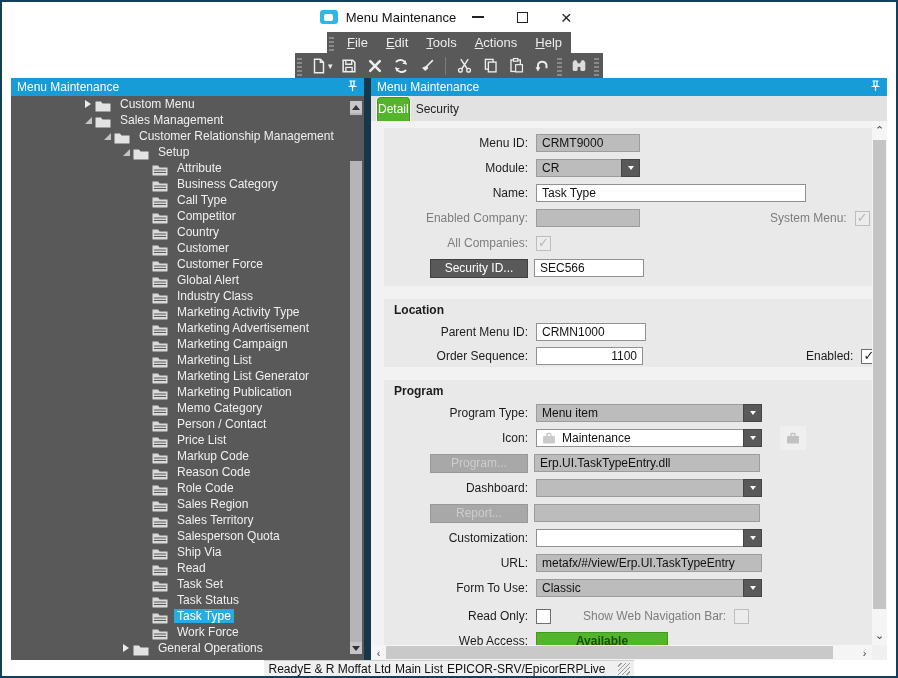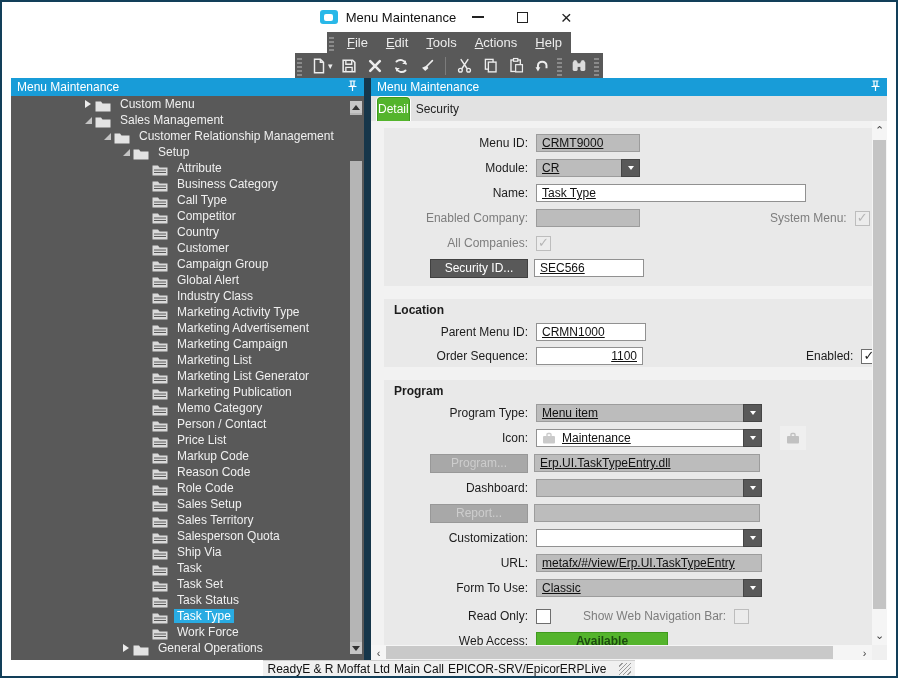--- a/index.html
+++ b/index.html
@@ -75,21 +75,21 @@
   .card2 { margin-top:13px; height:68px; padding-top:4px; }
   .card3 { margin-top:13px; height:265px; padding-top:4px; overflow:hidden; }
   .gtitle { font-size:12px; font-weight:bold; color:#1c1c1c; margin:0 0 5px 10px; height:15px; }
   .frow { display:flex; align-items:center; margin-bottom:7px; height:18px; }
   .flabel { width:152px; flex:none; text-align:right; padding-right:8px; font-size:12px; color:#1c1c1c; }
   .flabel.mut { color:#7d7d7d; }
   .ilabel { font-size:12px; color:#1c1c1c; padding-right:8px; }
   .ilabel.mut { color:#7d7d7d; }
 
   .fld { height:18px; border:1px solid #919191; background:#fff; font-size:12px; color:#111;
-         display:flex; align-items:center; padding:0 5px;text-decoration:underline; }
+         display:flex; align-items:center; padding:0 5px; }
   .fld.dis { background:#bcbcbc; border-color:#9c9c9c; }
   input.fld { font-family:"Liberation Sans", sans-serif; outline:none; }
   .w104 { width:104px; } .w270 { width:270px; } .w110 { width:110px; } .w107 { width:107px; text-align:right; }
   .w226 { width:226px; }
 
   .dd { position:relative; padding-right:24px; }
   .ddbtn { position:absolute; right:-1px; top:-1px; bottom:-1px; width:19px; background:#595959;
            border:1px solid #454545; display:flex; align-items:center; justify-content:center; }
   .ddbtn::before { content:''; border-top:4px solid #fff; border-left:3.5px solid transparent; border-right:3.5px solid transparent; }
 
@@ -332,21 +332,21 @@
               </svg></span>
             <span class="t-lbl">Customer</span>
           </div>
           <div class="tree-row">
             <span class="t-ind" style="width: 83px;"></span>
             <span class="t-arr lf"></span>
             <span class="t-ico"><svg width="16" height="12" viewBox="0 0 16 12">
                 <path d="M0.5 1.5 H6 L7.5 3.5 H15.5 V11.5 H0.5 Z" fill="#dadada"></path>
                 <path d="M2 6 H14 M2 8.5 H14" stroke="#595959" stroke-width="1.2" fill="none"></path>
               </svg></span>
-            <span class="t-lbl">Campaign Group</span>
+            <span class="t-lbl">Customer Force</span>
           </div>
           <div class="tree-row">
             <span class="t-ind" style="width: 83px;"></span>
             <span class="t-arr lf"></span>
             <span class="t-ico"><svg width="16" height="12" viewBox="0 0 16 12">
                 <path d="M0.5 1.5 H6 L7.5 3.5 H15.5 V11.5 H0.5 Z" fill="#dadada"></path>
                 <path d="M2 6 H14 M2 8.5 H14" stroke="#595959" stroke-width="1.2" fill="none"></path>
               </svg></span>
             <span class="t-lbl">Global Alert</span>
           </div>
@@ -467,21 +467,21 @@
               </svg></span>
             <span class="t-lbl">Role Code</span>
           </div>
           <div class="tree-row">
             <span class="t-ind" style="width: 83px;"></span>
             <span class="t-arr lf"></span>
             <span class="t-ico"><svg width="16" height="12" viewBox="0 0 16 12">
                 <path d="M0.5 1.5 H6 L7.5 3.5 H15.5 V11.5 H0.5 Z" fill="#dadada"></path>
                 <path d="M2 6 H14 M2 8.5 H14" stroke="#595959" stroke-width="1.2" fill="none"></path>
               </svg></span>
-            <span class="t-lbl">Sales Setup</span>
+            <span class="t-lbl">Sales Region</span>
           </div>
           <div class="tree-row">
             <span class="t-ind" style="width: 83px;"></span>
             <span class="t-arr lf"></span>
             <span class="t-ico"><svg width="16" height="12" viewBox="0 0 16 12">
                 <path d="M0.5 1.5 H6 L7.5 3.5 H15.5 V11.5 H0.5 Z" fill="#dadada"></path>
                 <path d="M2 6 H14 M2 8.5 H14" stroke="#595959" stroke-width="1.2" fill="none"></path>
               </svg></span>
             <span class="t-lbl">Sales Territory</span>
           </div>
@@ -503,21 +503,21 @@
               </svg></span>
             <span class="t-lbl">Ship Via</span>
           </div>
           <div class="tree-row">
             <span class="t-ind" style="width: 83px;"></span>
             <span class="t-arr lf"></span>
             <span class="t-ico"><svg width="16" height="12" viewBox="0 0 16 12">
                 <path d="M0.5 1.5 H6 L7.5 3.5 H15.5 V11.5 H0.5 Z" fill="#dadada"></path>
                 <path d="M2 6 H14 M2 8.5 H14" stroke="#595959" stroke-width="1.2" fill="none"></path>
               </svg></span>
-            <span class="t-lbl">Task</span>
+            <span class="t-lbl">Read</span>
           </div>
           <div class="tree-row">
             <span class="t-ind" style="width: 83px;"></span>
             <span class="t-arr lf"></span>
             <span class="t-ico"><svg width="16" height="12" viewBox="0 0 16 12">
                 <path d="M0.5 1.5 H6 L7.5 3.5 H15.5 V11.5 H0.5 Z" fill="#dadada"></path>
                 <path d="M2 6 H14 M2 8.5 H14" stroke="#595959" stroke-width="1.2" fill="none"></path>
               </svg></span>
             <span class="t-lbl">Task Set</span>
           </div>
@@ -728,18 +728,18 @@
         </div>
         <div class="corner"></div>
       </div>
     </div>
   </div>
 
   <div class="statusbar">
     <span>Ready</span>
     <span class="right">
       <span>E &amp; R Moffat Ltd</span>
-      <span>Main Call</span>
+      <span>Main List</span>
       <span>EPICOR-SRV/EpicorERPLive</span>
       <span class="rgrip"></span>
     </span>
   </div>
 </div>
 
 </body></html>

